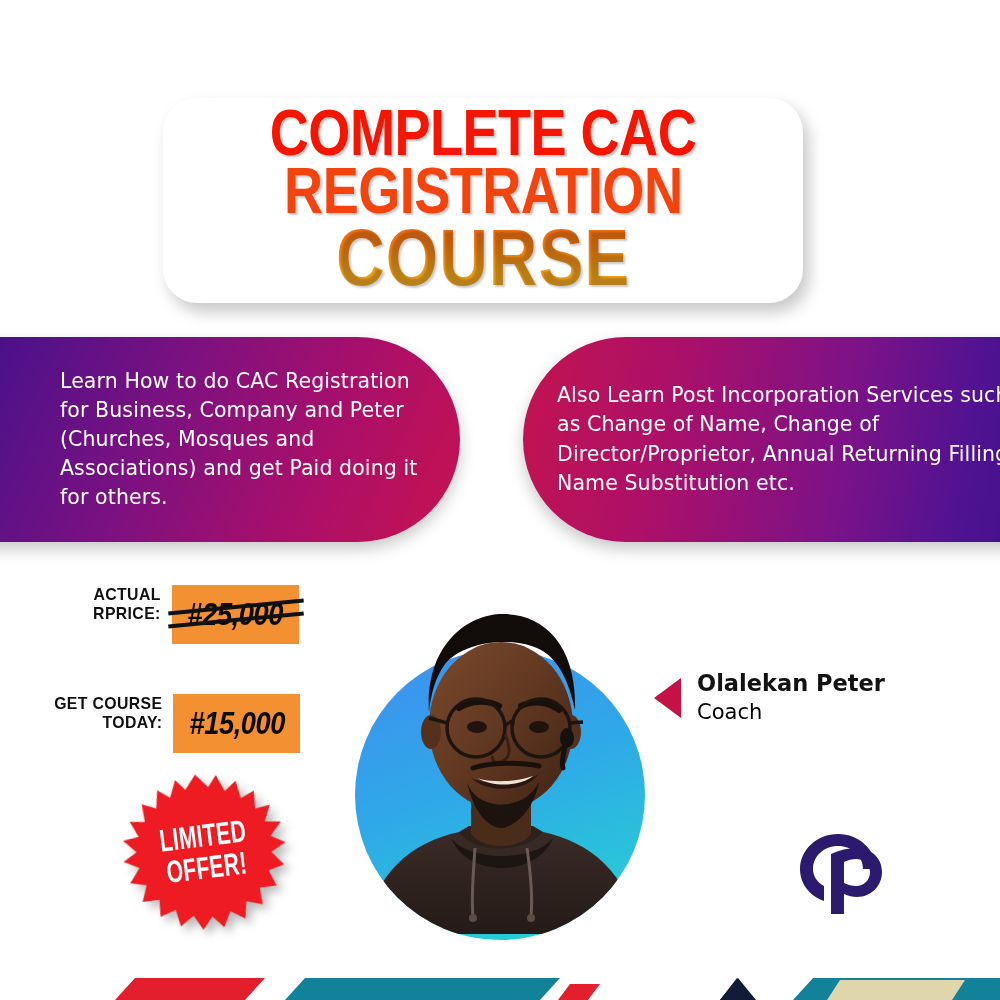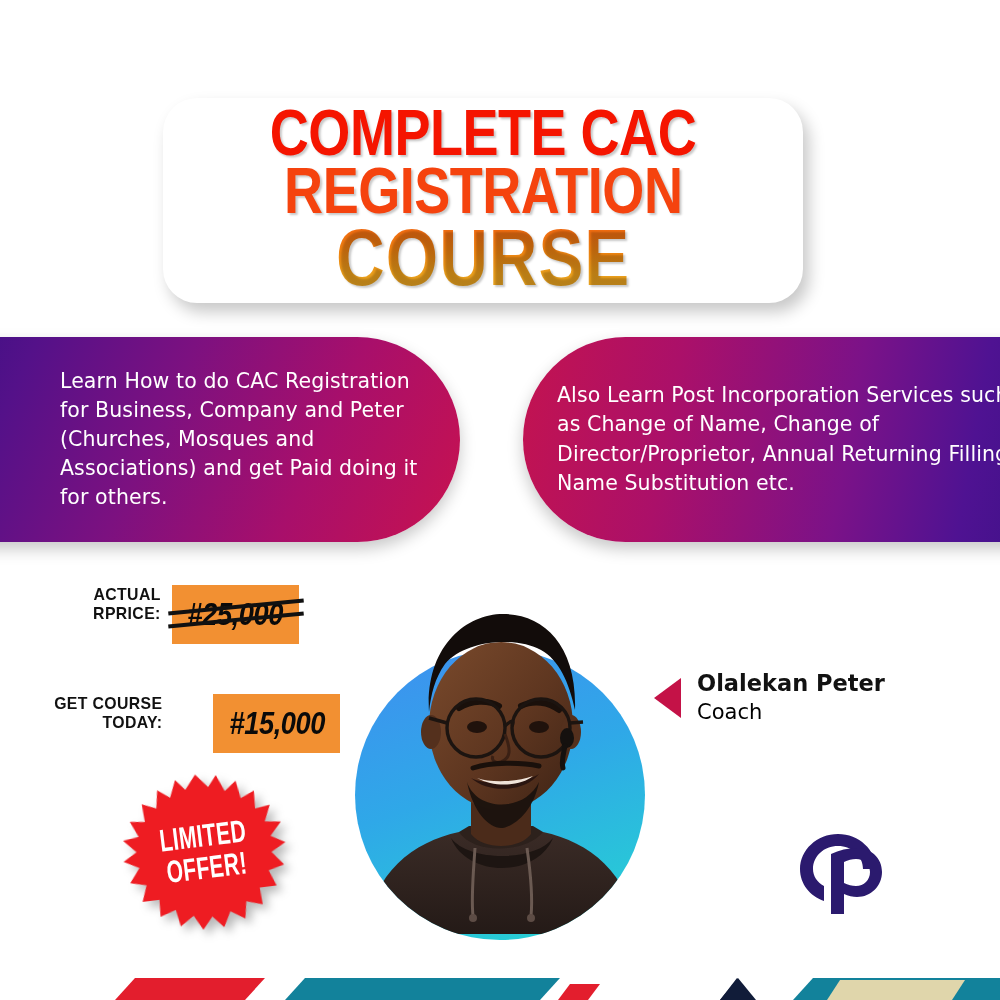--- a/index.html
+++ b/index.html
@@ -69,21 +69,21 @@
     text-align:right; line-height:1.14; letter-spacing:0.4px;
     transform:scaleX(0.93); transform-origin:right center;
     margin-right:11px; white-space:nowrap;
     font-family:"Liberation Sans", sans-serif;
   }
   .price-box {
     background:#f29032; display:flex; align-items:center;
     justify-content:center; position:relative;
   }
   .price-box-1 { width:127px; height:59px; }
-  .price-box-2 { width:127px; height:59px;margin-left:40px; }
+  .price-box-2 { width:127px; height:59px; }
   .price-value {
     font-weight:bold; font-style:italic; font-size:31px; color:#0a0a0a;
     letter-spacing:-0.5px; transform:scaleX(0.88); transform-origin:center;
     font-family:"Liberation Sans", sans-serif; white-space:nowrap;
   }
   .strike { position:absolute; left:-4px; width:136px; height:4px; background:#111; }
   .strike-a { top:20px; transform:rotate(-5.5deg); }
   .strike-b { top:33px; transform:rotate(-5.5deg); }
 
   

